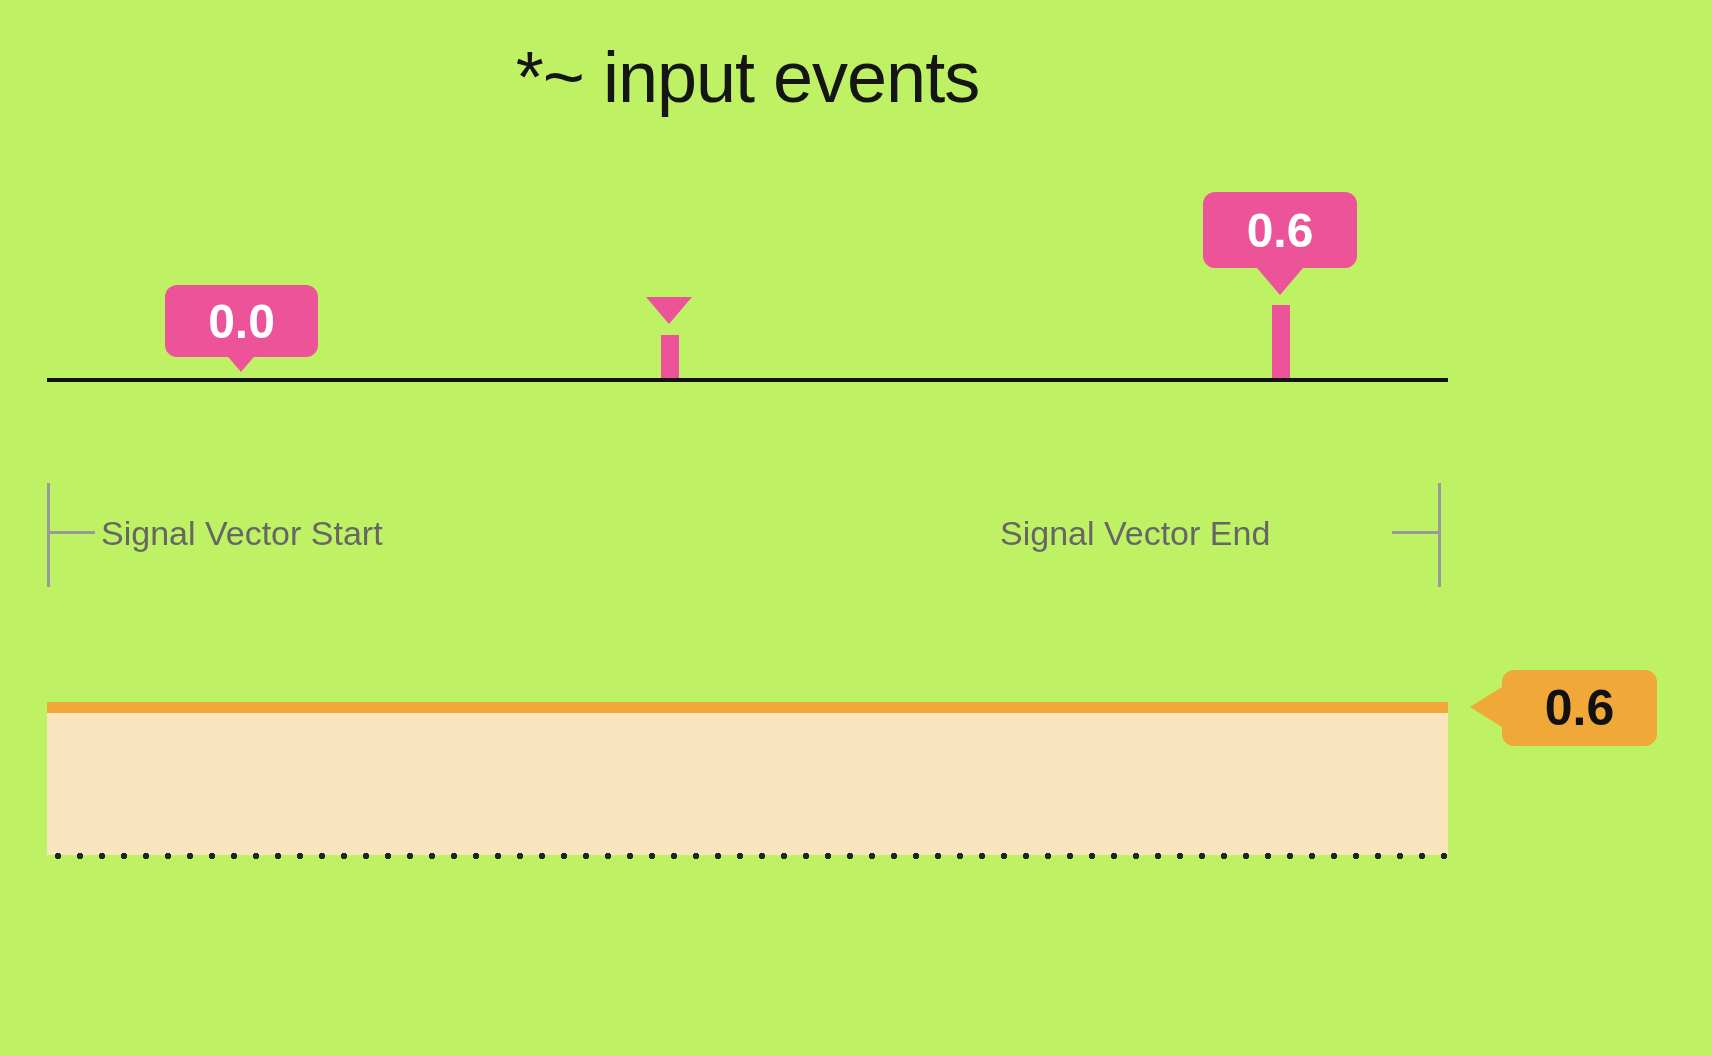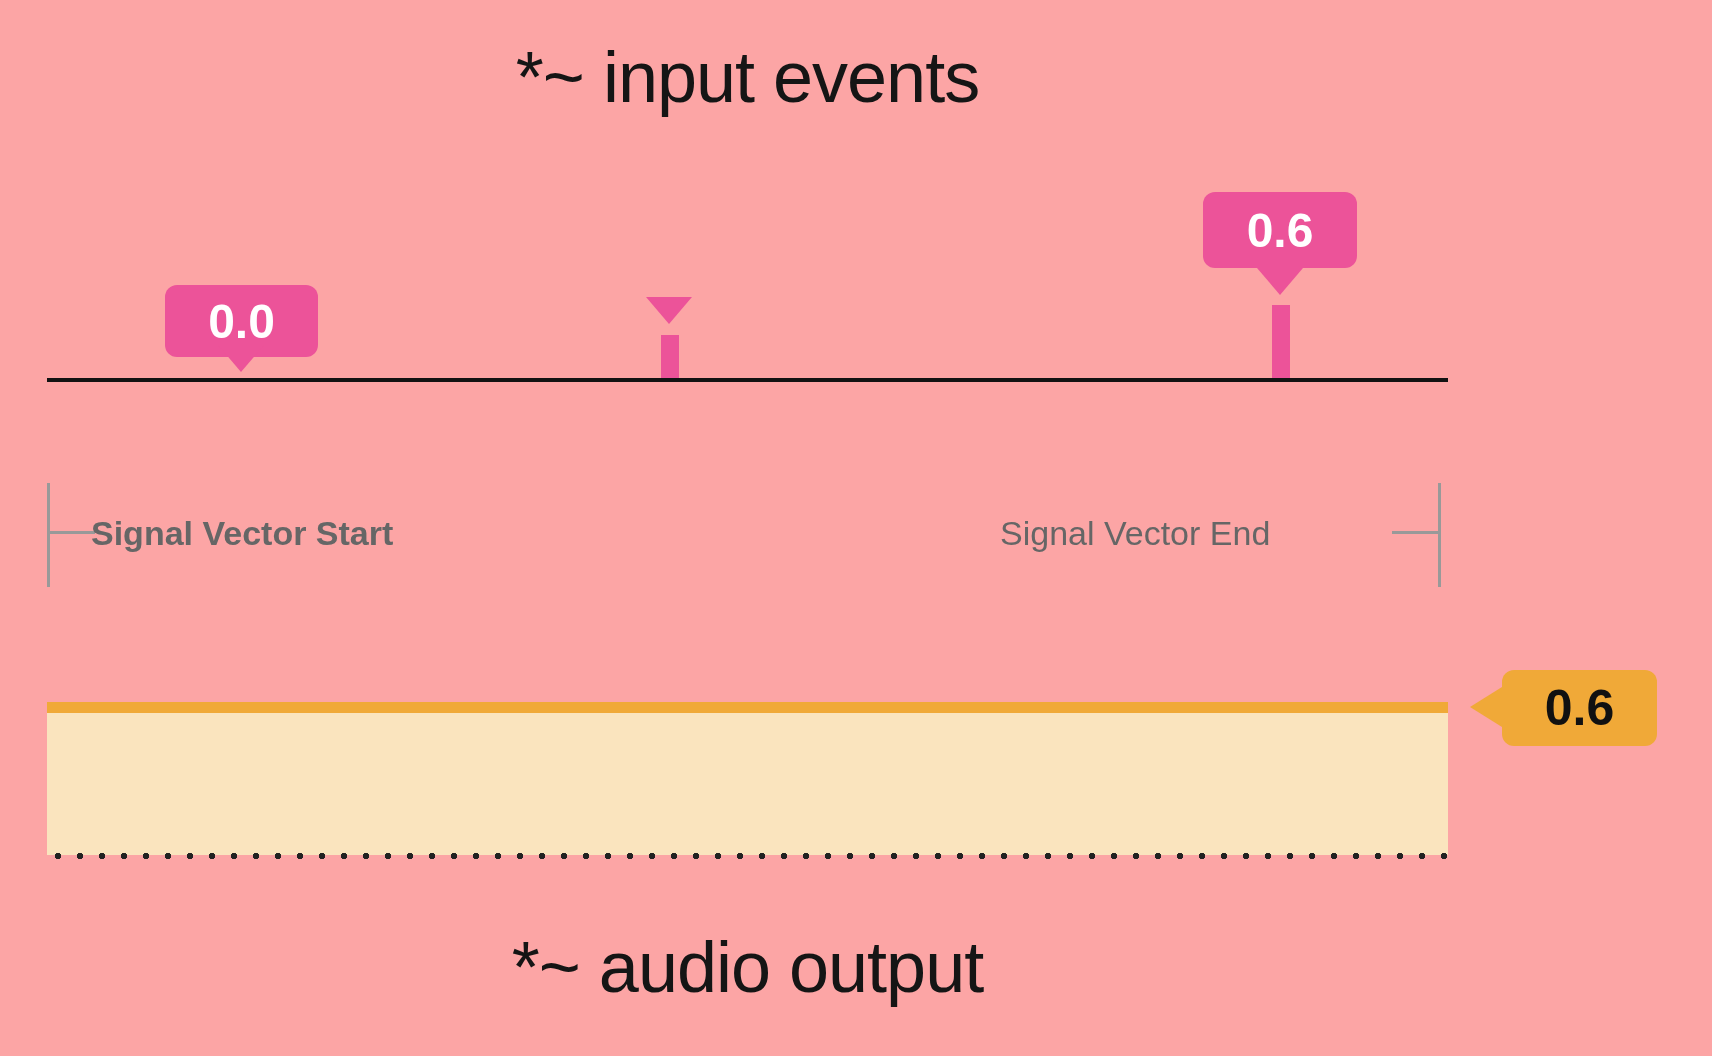--- a/index.html
+++ b/index.html
@@ -1,17 +1,17 @@
 <!DOCTYPE html>
 <html style="--event: #EC5399; --output: #F0A938; --output_fill: #FAE4BE; --timeline: #121212; --bracket: #999999; --label_text: #666666;"><head>
 <meta charset="utf-8">
 <style>
   html,body{margin:0;padding:0;background:#ffffff;}
   .stage{
-    position:relative;width:1712px;height:1056px;background:#fca5a5;
+    position:relative;width:1712px;height:1056px;background:#bef264;
     font-family:"Liberation Sans", sans-serif;overflow:hidden;
   }
   .title{
     position:absolute;left:47px;width:1401px;text-align:center;
     font-size:72px;font-weight:400;color:#151515;letter-spacing:-1px;
     white-space:nowrap;
   }
   .title.top{top:36px;}
   .title.bottom{top:926px;}
 
@@ -85,28 +85,27 @@
   <div class="tick" style="left:661px;top:335px;height:47px;"></div>
 
   <div class="bubble" style="left:1203px;top:192px;width:154px;height:76px;">0.6</div>
   <div class="tail-down" style="left:1257px;top:268px;"></div>
   <div class="tick" style="left:1272px;top:305px;height:77px;"></div>
 
   <div class="timeline"></div>
 
   <div class="vline" style="left:47px;"></div>
   <div class="hdash" style="left:47px;width:48px;"></div>
-  <div class="svlabel" style="left:91px;font-weight:bold;">Signal Vector Start</div>
+  <div class="svlabel" style="left:101px;">Signal Vector Start</div>
 
   <div class="vline" style="left:1438px;"></div>
   <div class="hdash" style="left:1392px;width:48px;"></div>
   <div class="svlabel" style="left:1000px;width:380px;">Signal Vector End</div>
 
   <div class="band-fill"></div>
   <div class="band-top"></div>
   <div class="band-dots"></div>
 
   <div class="tail-left"></div>
   <div class="out-bubble">0.6</div>
 
-  <div class="title bottom">*~ audio output</div>
 
 </div>
 
 </body></html>

